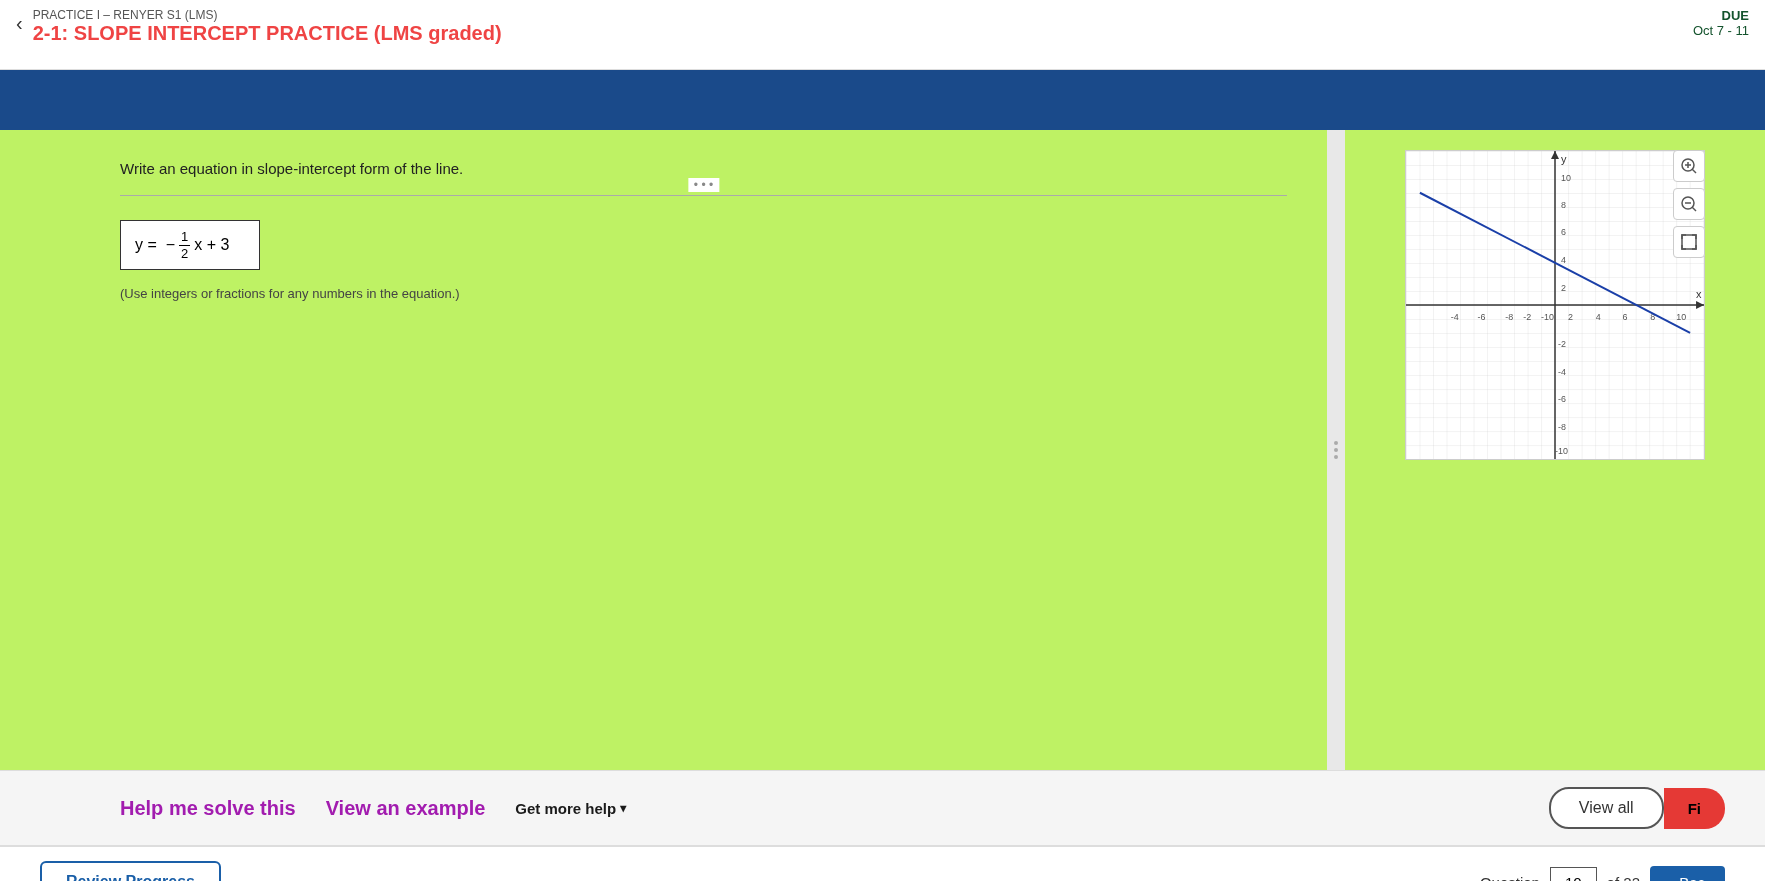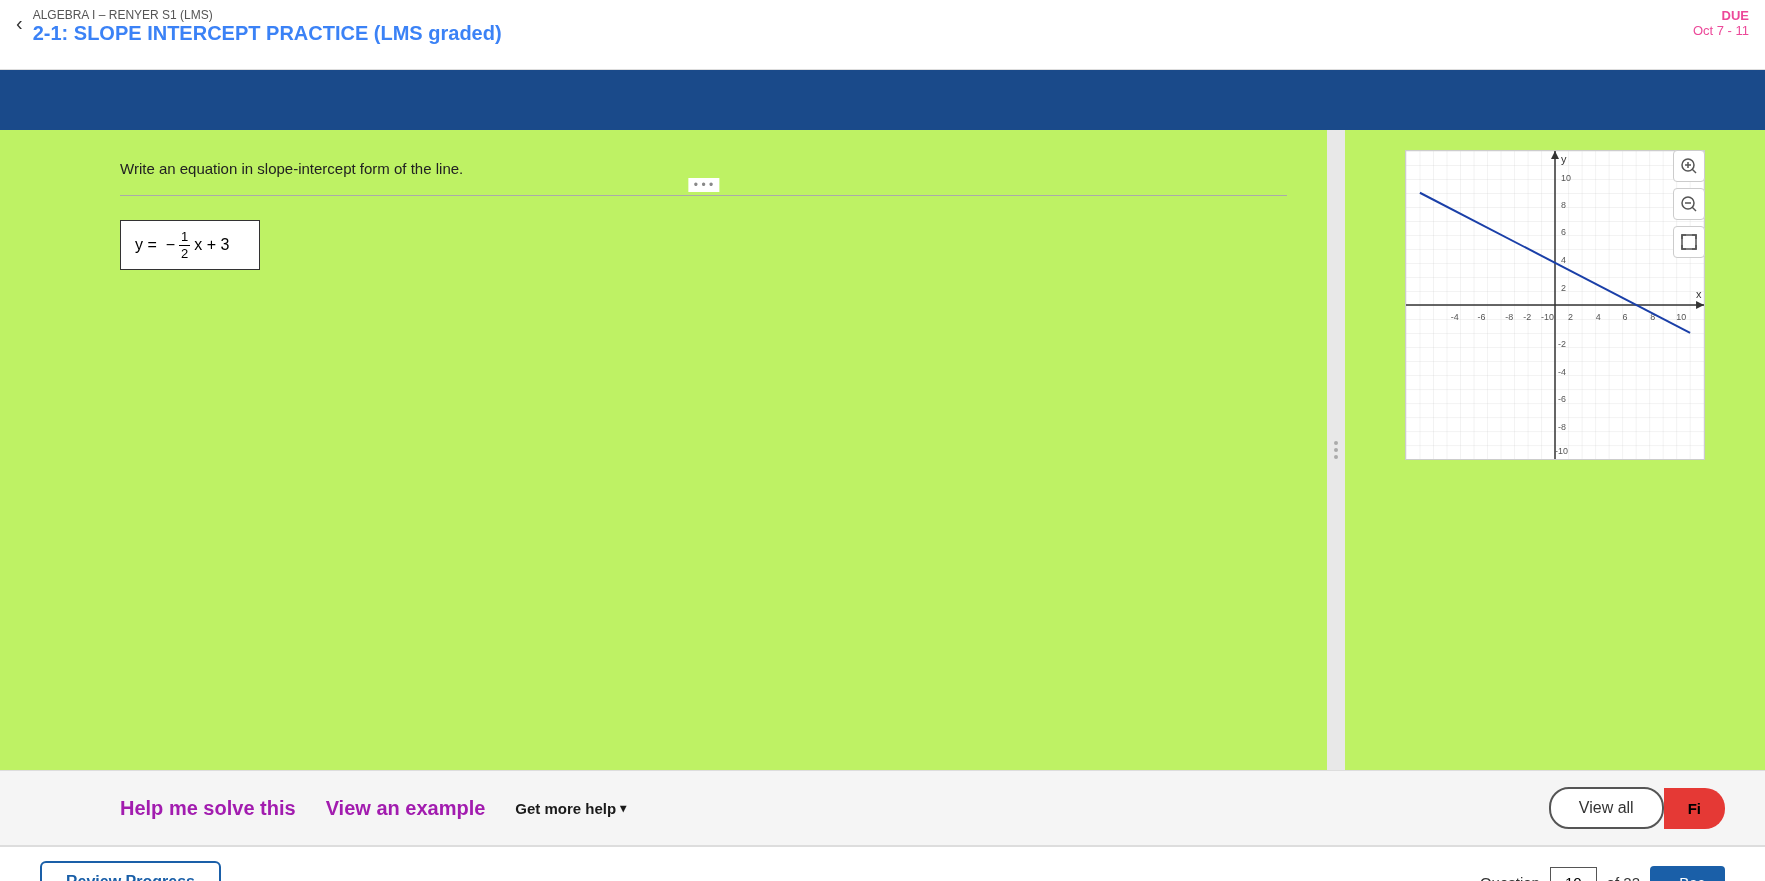--- a/index.html
+++ b/index.html
@@ -36,26 +36,26 @@
       display: flex;
       flex-direction: column;
     }
     .header-course {
       font-size: 12px;
       color: #555;
     }
     .header-assignment {
       font-size: 20px;
       font-weight: bold;
-      color: #3b82f6;
+      color: #ef4444;
     }
     .due-box {
       text-align: right;
       font-size: 13px;
-      color: #ec4899;
+      color: #14532d;
     }
     .due-label { font-weight: bold; }
 
     
     .blue-banner {
       background: #1a4a8a;
       height: 60px;
       width: 100%;
     }
 
@@ -314,21 +314,21 @@
       gap: 2px;
     }
   </style>
 </head>
 <body>
 
 <div class="top-header">
   <div class="top-header-left">
     <span class="back-arrow">‹</span>
     <div class="header-titles">
-      <span class="header-course">ALGEBRA I – RENYER S1 (LMS)</span>
+      <span class="header-course">PRACTICE I – RENYER S1 (LMS)</span>
       <span class="header-assignment">2-1: SLOPE INTERCEPT PRACTICE (LMS graded)</span>
     </div>
   </div>
   <div class="due-box">
     <div class="due-label">DUE</div>
     <div>Oct 7 - 11</div>
   </div>
 </div>
 
 <div class="blue-banner"></div>
@@ -346,20 +346,21 @@
     <div class="answer-box">
       <span class="answer-text">
         y = &nbsp;−
         <span class="fraction">
           <span class="fraction-num">1</span>
           <span class="fraction-den">2</span>
         </span>
         x + 3
       </span>
     </div>
+    <p class="answer-hint">(Use integers or fractions for any numbers in the equation.)</p>
   </div>
 
   <div class="panel-divider">
     <div class="panel-divider-handle">
       <div class="panel-divider-dot"></div>
       <div class="panel-divider-dot"></div>
       <div class="panel-divider-dot"></div>
     </div>
   </div>
 

